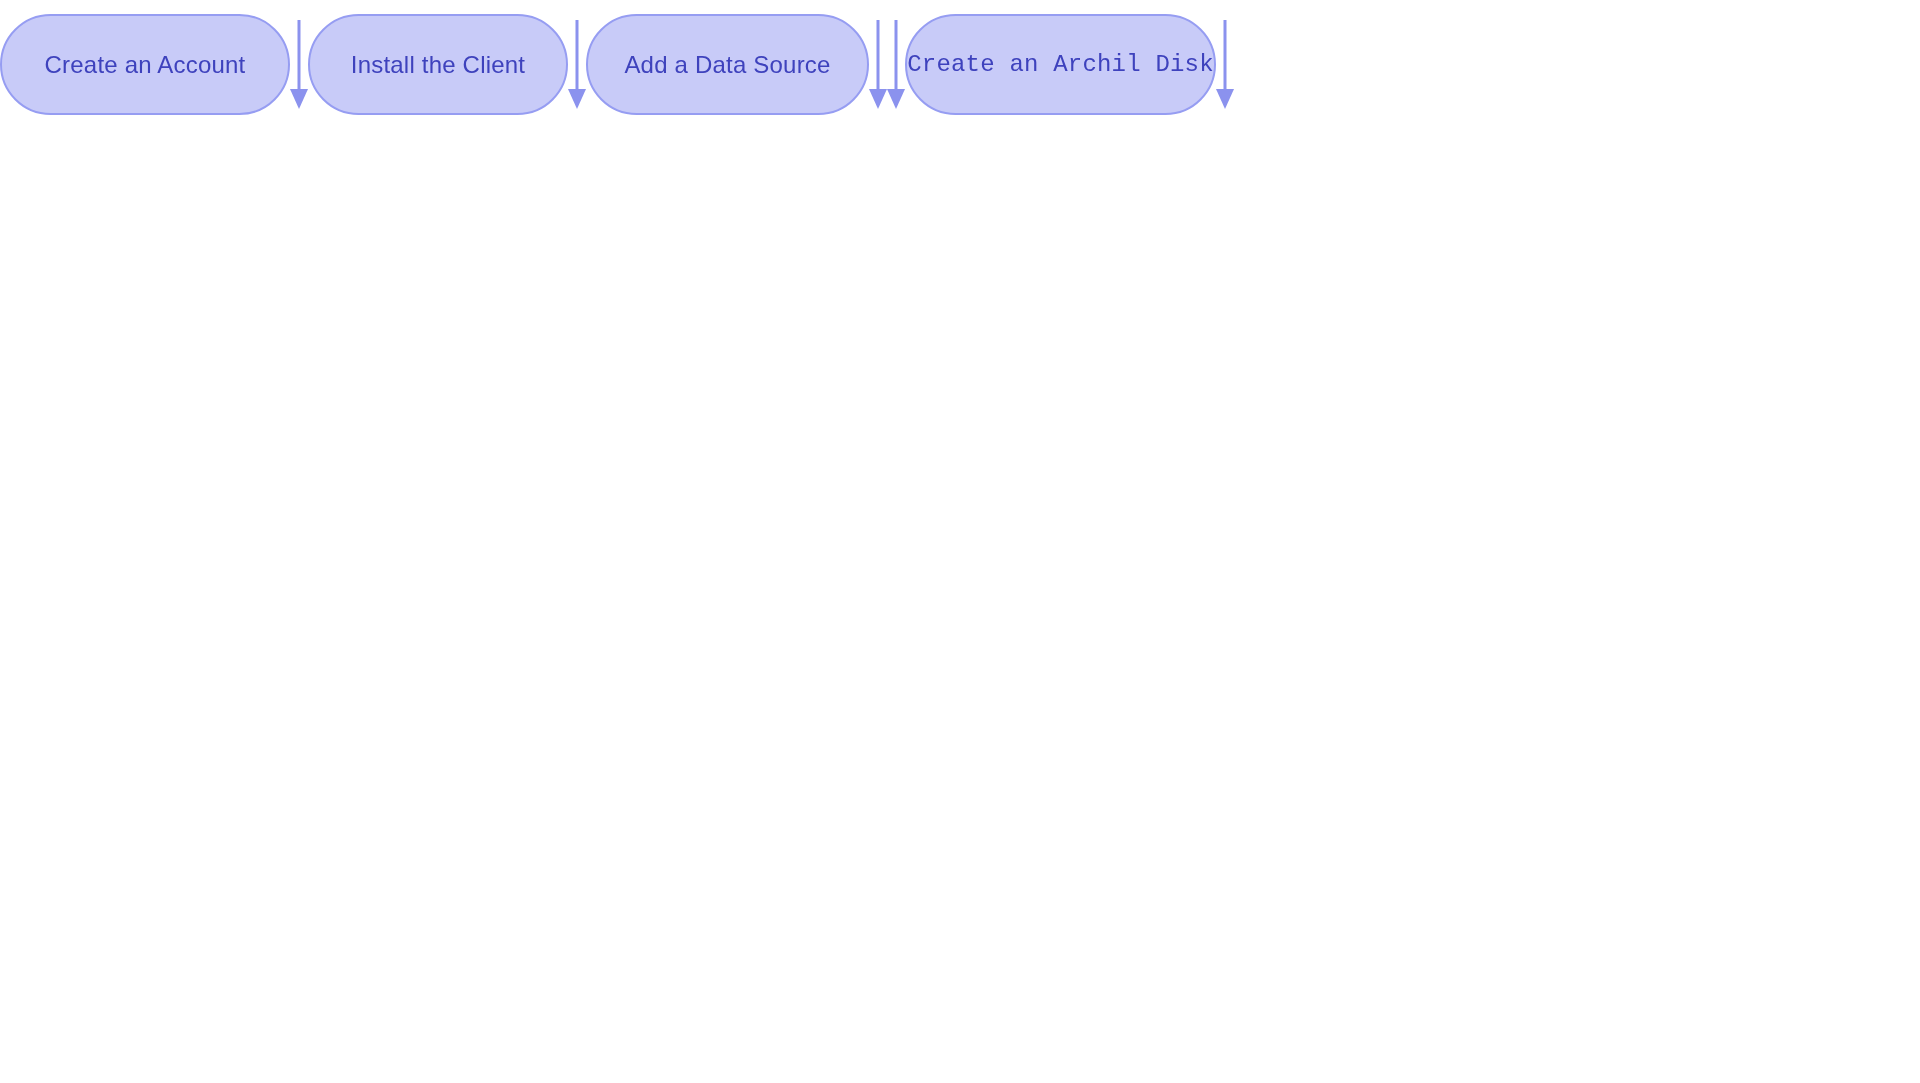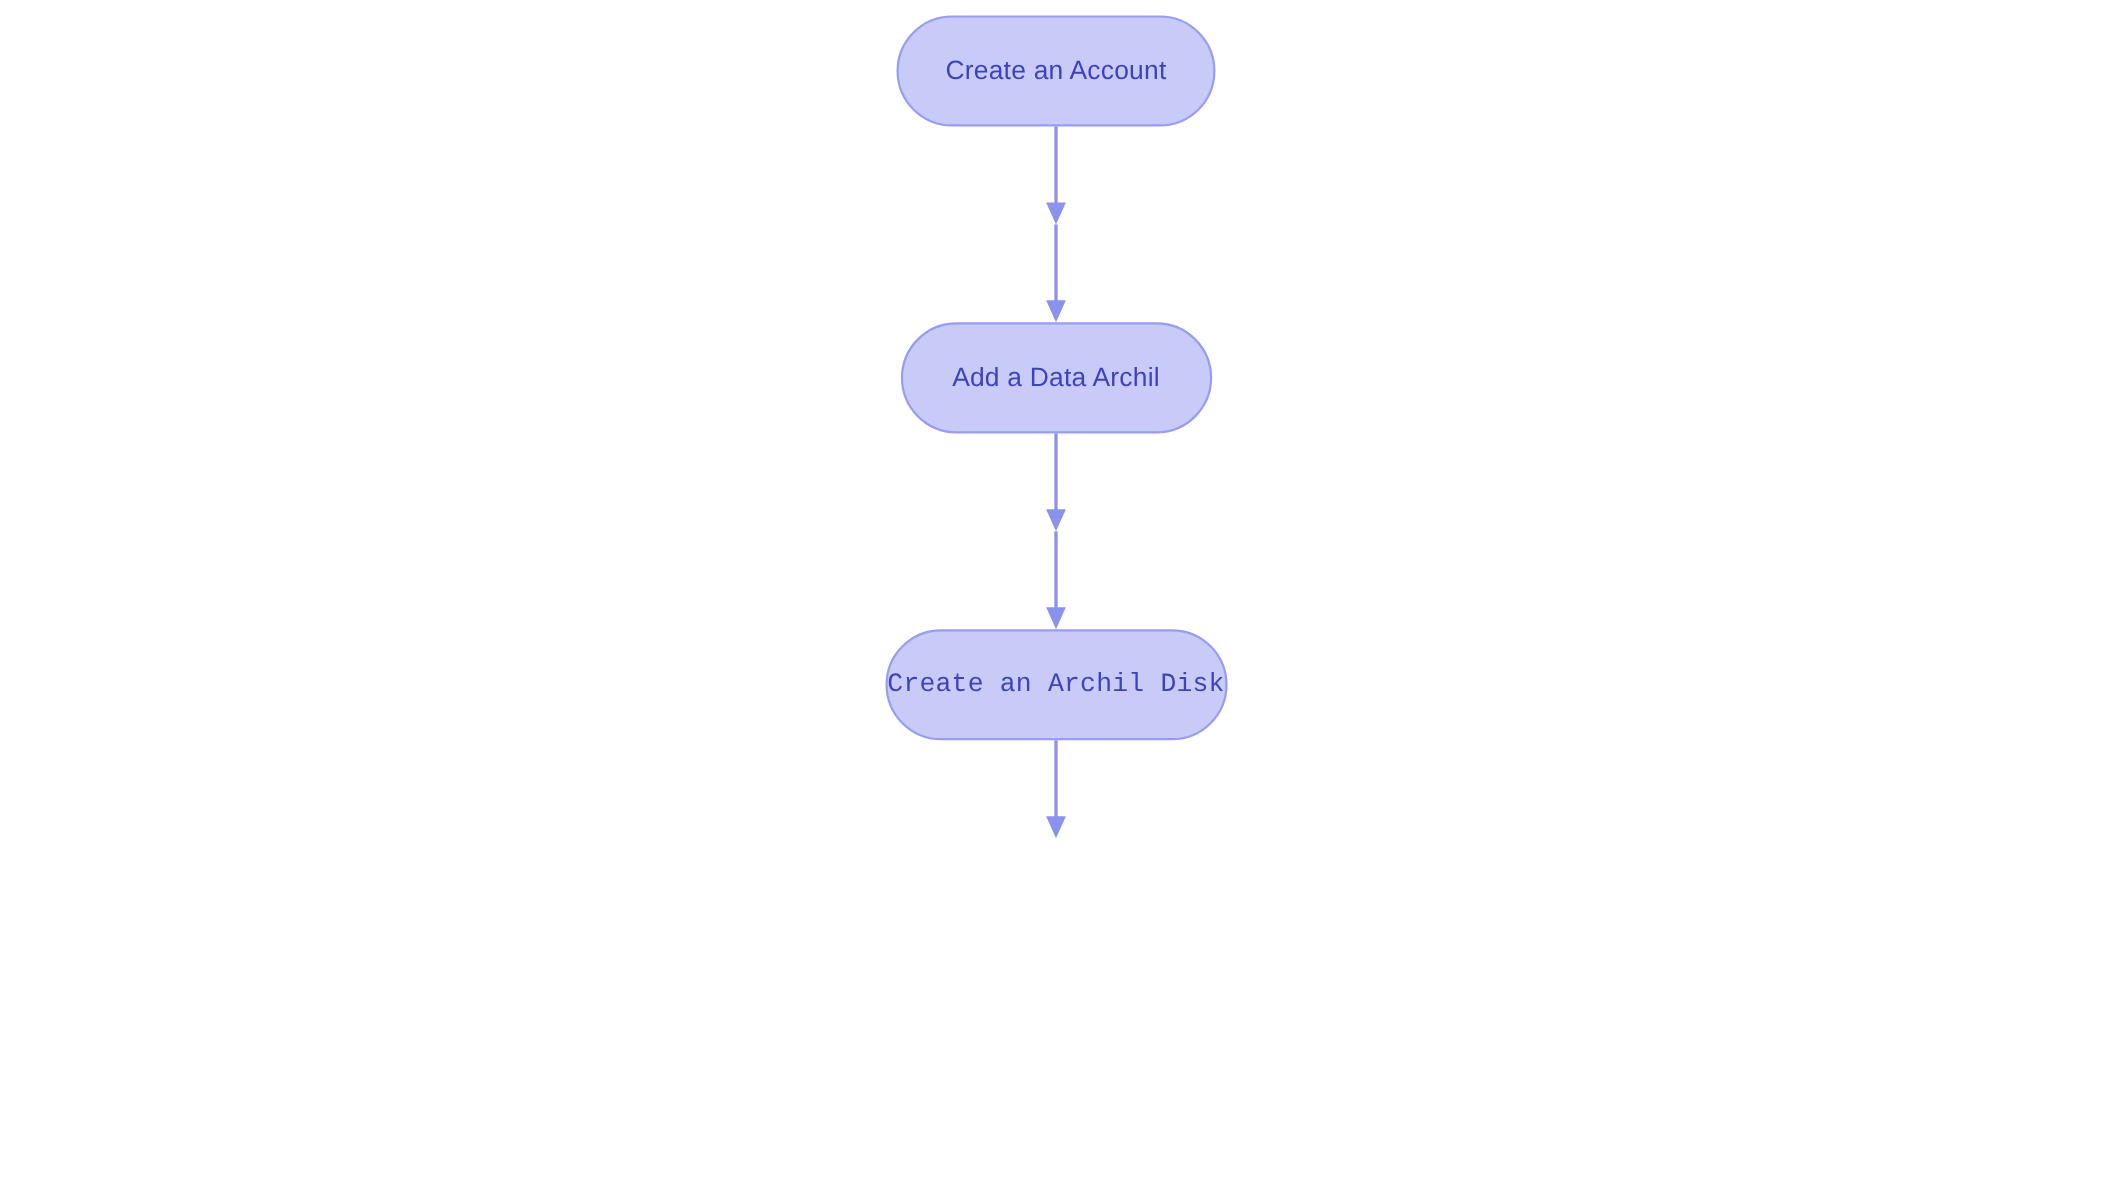--- a/index.html
+++ b/index.html
@@ -21,21 +21,21 @@
     width: 1920px;
     height: 1083px;
     position: relative;
   }
   .flow {
     position: absolute;
     left: 0;
     top: 14px;
     width: 1920px;
     display: flex;
-    flex-direction: column;
+    flex-direction: row;
     align-items: center;
   }
   .node {
     height: 101px;
     border-radius: 51px;
     background: var(--node-fill);
     border: 2px solid var(--node-border);
     color: var(--node-text);
     font-size: 24px;
     letter-spacing: 0.2px;
@@ -84,27 +84,28 @@
 <div class="canvas">
   <div class="flow">
 
     <div class="node w1">Create an Account</div>
 
     <div class="arrow">
       <div class="arrow-line"></div>
       <div class="arrow-head"></div>
     </div>
 
+    <div class="node w2">Install the Client</div>
 
     <div class="arrow">
       <div class="arrow-line"></div>
       <div class="arrow-head"></div>
     </div>
 
-    <div class="node w3">Add a Data Archil</div>
+    <div class="node w3">Add a Data Source</div>
 
     <div class="arrow">
       <div class="arrow-line"></div>
       <div class="arrow-head"></div>
     </div>
 
 
     <div class="arrow">
       <div class="arrow-line"></div>
       <div class="arrow-head"></div>

